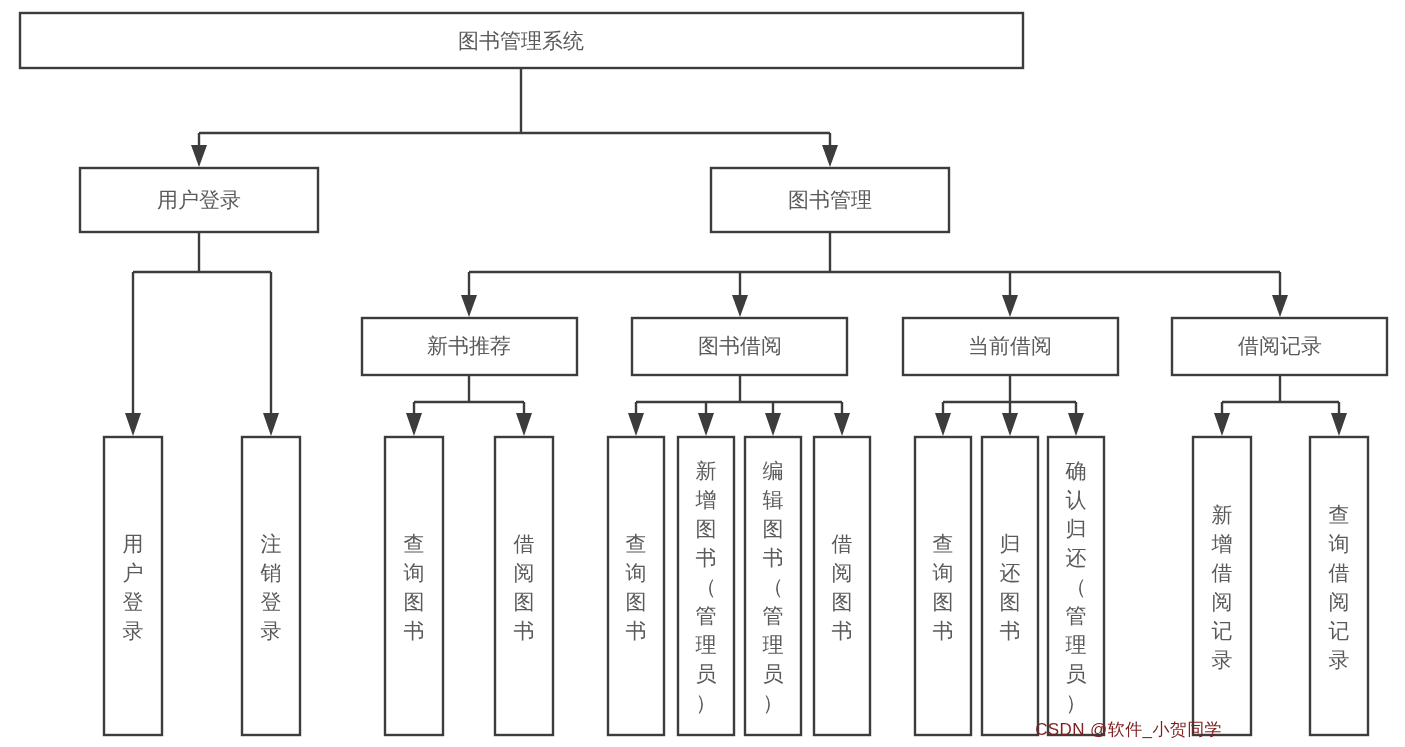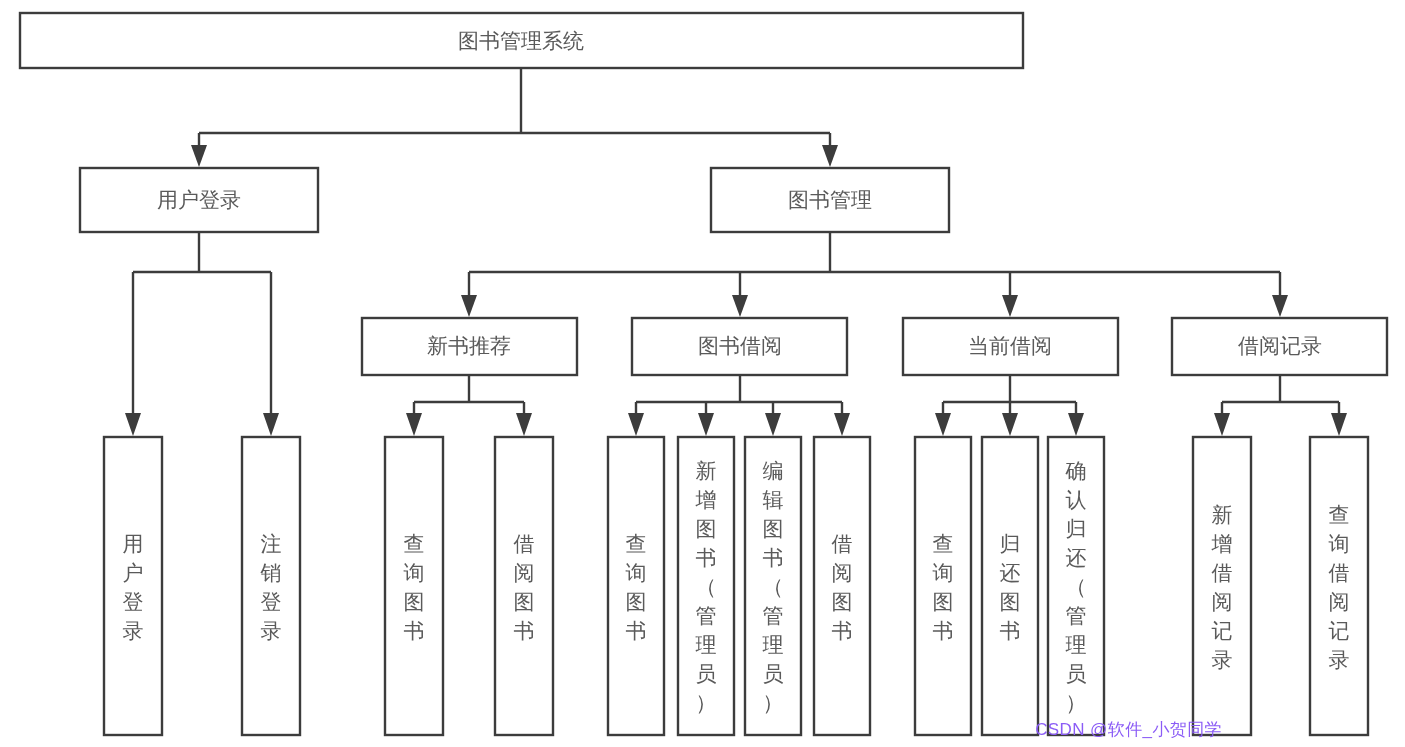--- a/index.html
+++ b/index.html
@@ -51,21 +51,21 @@
   .node-label-vertical {
     fill: #5a5a5a;
     font-family: "Liberation Sans", "DejaVu Sans", sans-serif;
     font-size: 21px;
     text-anchor: middle;
   }
   .watermark {
     position: absolute;
     right: 14px;
     bottom: 6px;
-    color: #8b5cf6;
+    color: #7f1d1d;
     font-size: 17px;
     font-family: "Liberation Sans", "DejaVu Sans", sans-serif;
     letter-spacing: 0.4px;
     white-space: nowrap;
     pointer-events: none;
   }
 </style>
 </head>
 <body>
 

